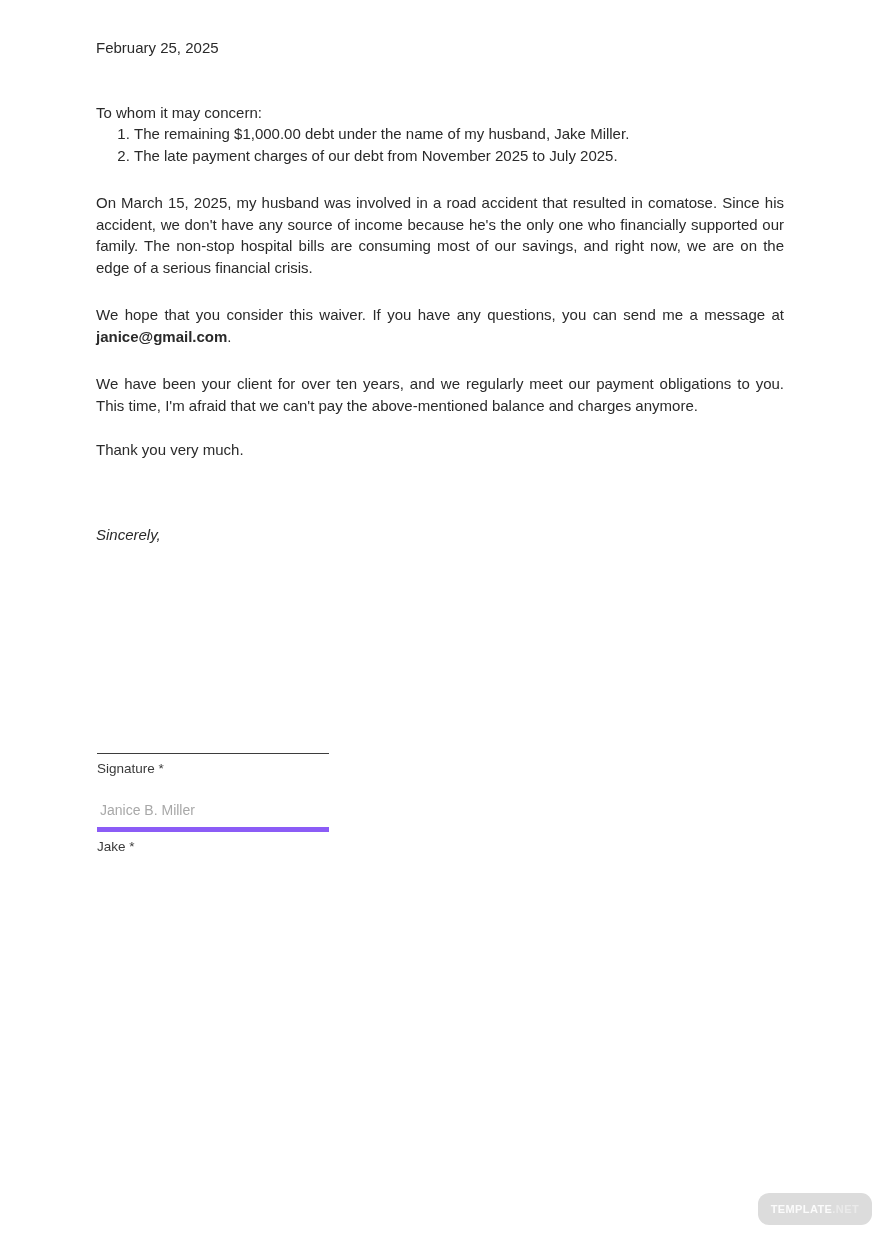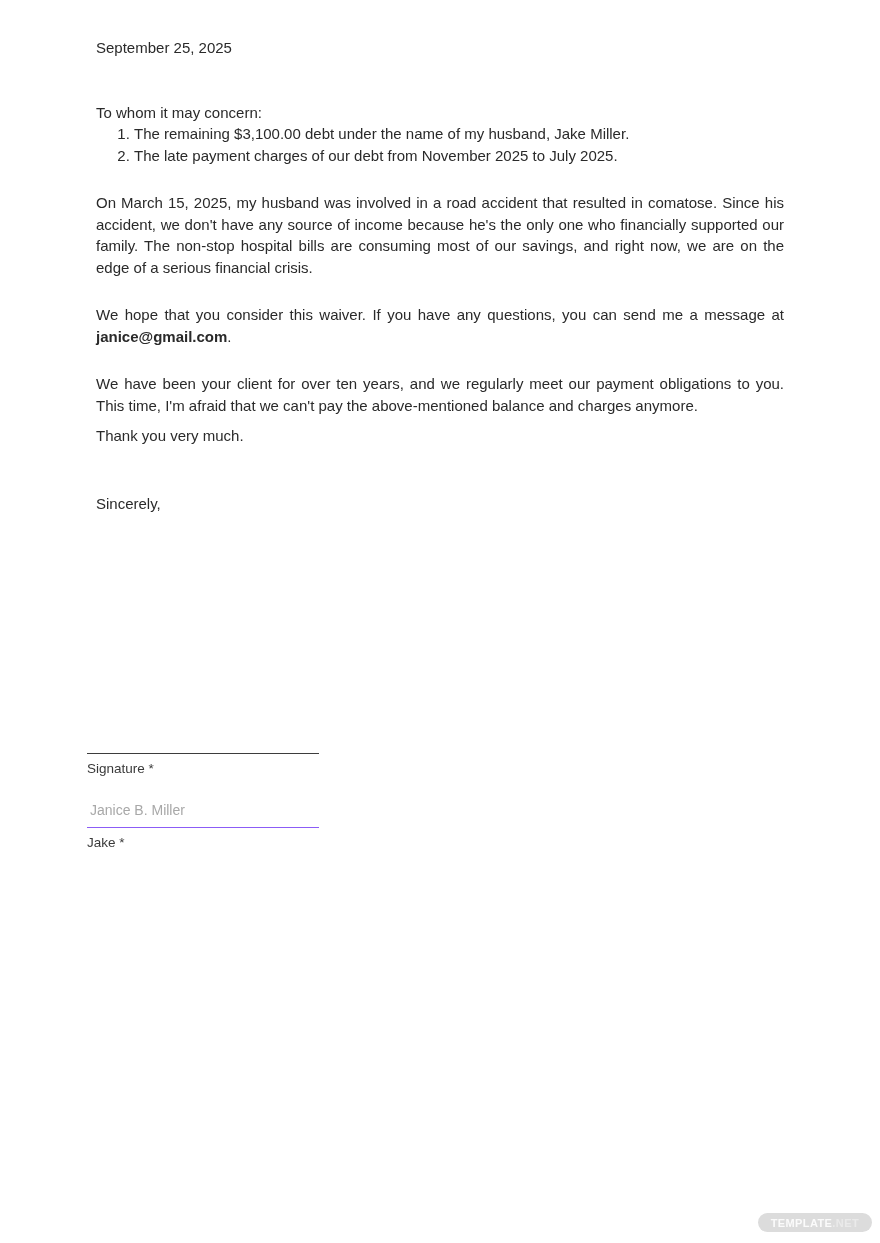--- a/index.html
+++ b/index.html
@@ -27,83 +27,83 @@
   ol.waive-list {
     margin: 0;
     padding-left: 38px;
     list-style-position: outside;
   }
   .para {
     margin-top: 26px;
     text-align: justify;
   }
   .email { font-weight: bold; }
-  .thanks { margin-top: 9px; }
-  .signoff { margin-top: 46px; }
+  .thanks { margin-top: 23px; }
+  .signoff { margin-top: 63px; font-style: italic; }
 
   .sig-block {
     position: absolute;
-    left: 87px;
+    left: 97px;
     top: 753px;
     width: 232px;
   }
   .sig-field {
     border-top: 1.5px solid #3d3d3d;
     height: 0;
   }
   .form-label {
     margin-top: 7px;
     font-size: 13.5px;
     line-height: 16.5px;
     color: #3a3a3a;
   }
   .name-input {
     display: block;
     width: 100%;
     margin-top: 24px;
     border: none;
-    border-bottom: 1px solid #8b5cf6;
+    border-bottom: 5px solid #8b5cf6;
     padding: 0 0 9px 3px;
     font-family: "Liberation Sans", sans-serif;
     font-size: 14px;
     color: #6f6f6f;
     background: transparent;
     outline: none;
   }
   .name-input::placeholder { color: #a8a8a8; opacity: 1; }
 
   .badge {
     position: absolute;
     right: 8px;
-    bottom: 11px;
-    height: 19px;
+    bottom: 18px;
+    height: 32px;
     padding: 0 13px;
     border-radius: 11px;
     background: #dcdcdc;
     display: flex;
     align-items: center;
     font-size: 11px;
     font-weight: bold;
     letter-spacing: 0.4px;
     cursor: pointer;
   }
   .badge .brand { color: #fbfbfb; }
   .badge .tld { color: #eaeaea; }
 </style>
 </head>
 <body>
 
 <div class="letter">
-  <p class="date">September 25, 2025</p>
+  <p class="date">February 25, 2025</p>
 
 
   <p class="salutation">To whom it may concern:</p>
 
   <ol class="waive-list">
-    <li>The remaining $3,100.00 debt under the name of my husband, Jake Miller.</li>
+    <li>The remaining $1,000.00 debt under the name of my husband, Jake Miller.</li>
     <li>The late payment charges of our debt from November 2025 to July 2025.</li>
   </ol>
 
   <p class="para">On March 15, 2025, my husband was involved in a road accident that resulted in comatose. Since his accident, we don't have any source of income because he's the only one who financially supported our family. The non-stop hospital bills are consuming most of our savings, and right now, we are on the edge of a serious financial crisis.</p>
 
   <p class="para"><span>We hope that you consider this waiver. If you have any questions, you can send me a message at </span><span class="email">janice@gmail.com</span><span>.</span></p>
 
   <p class="para">We have been your client for over ten years, and we regularly meet our payment obligations to you. This time, I'm afraid that we can't pay the above-mentioned balance and charges anymore.</p>
 
   <p class="thanks">Thank you very much.</p>

